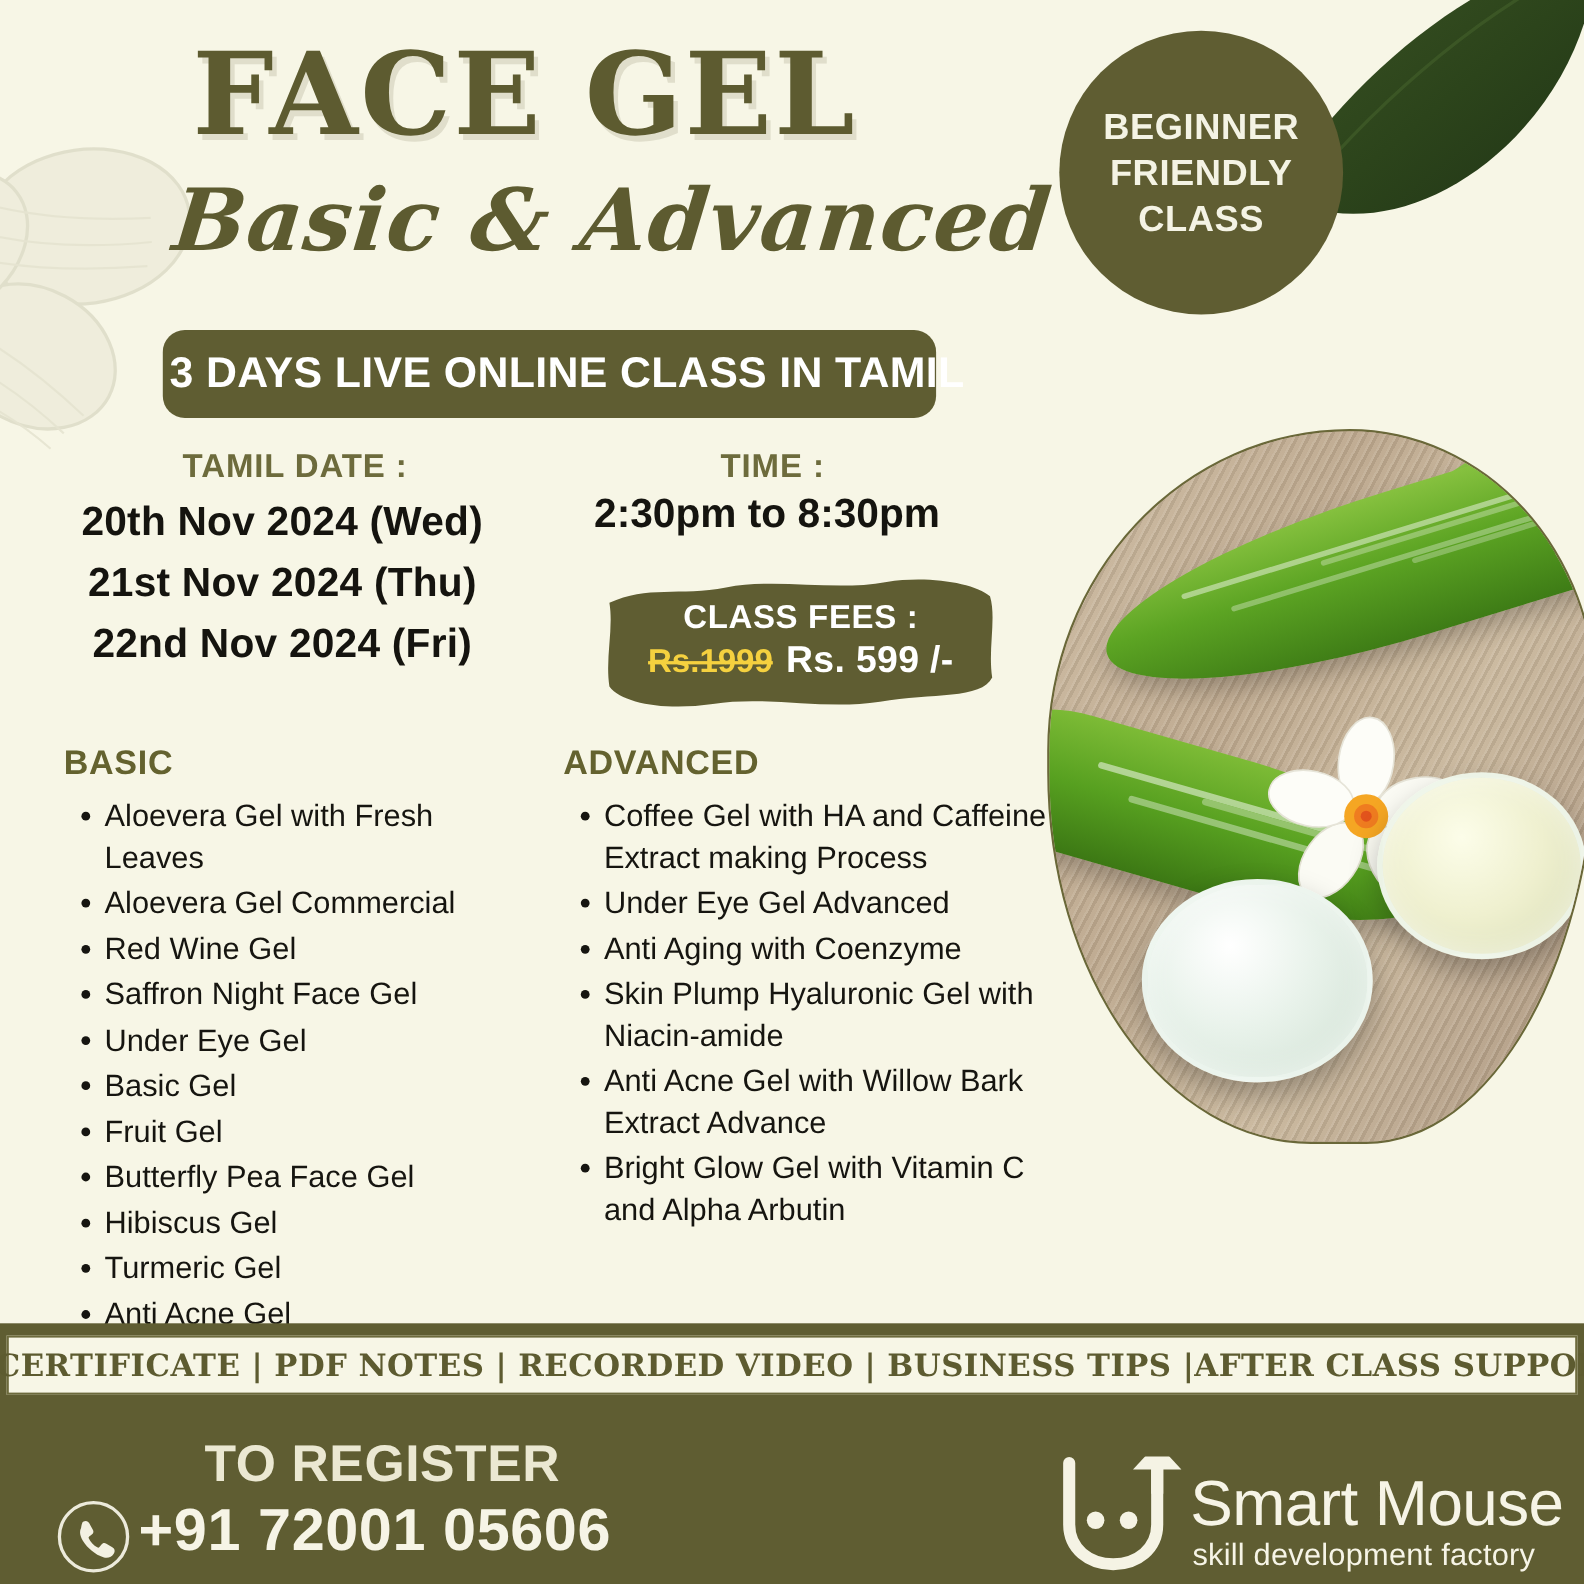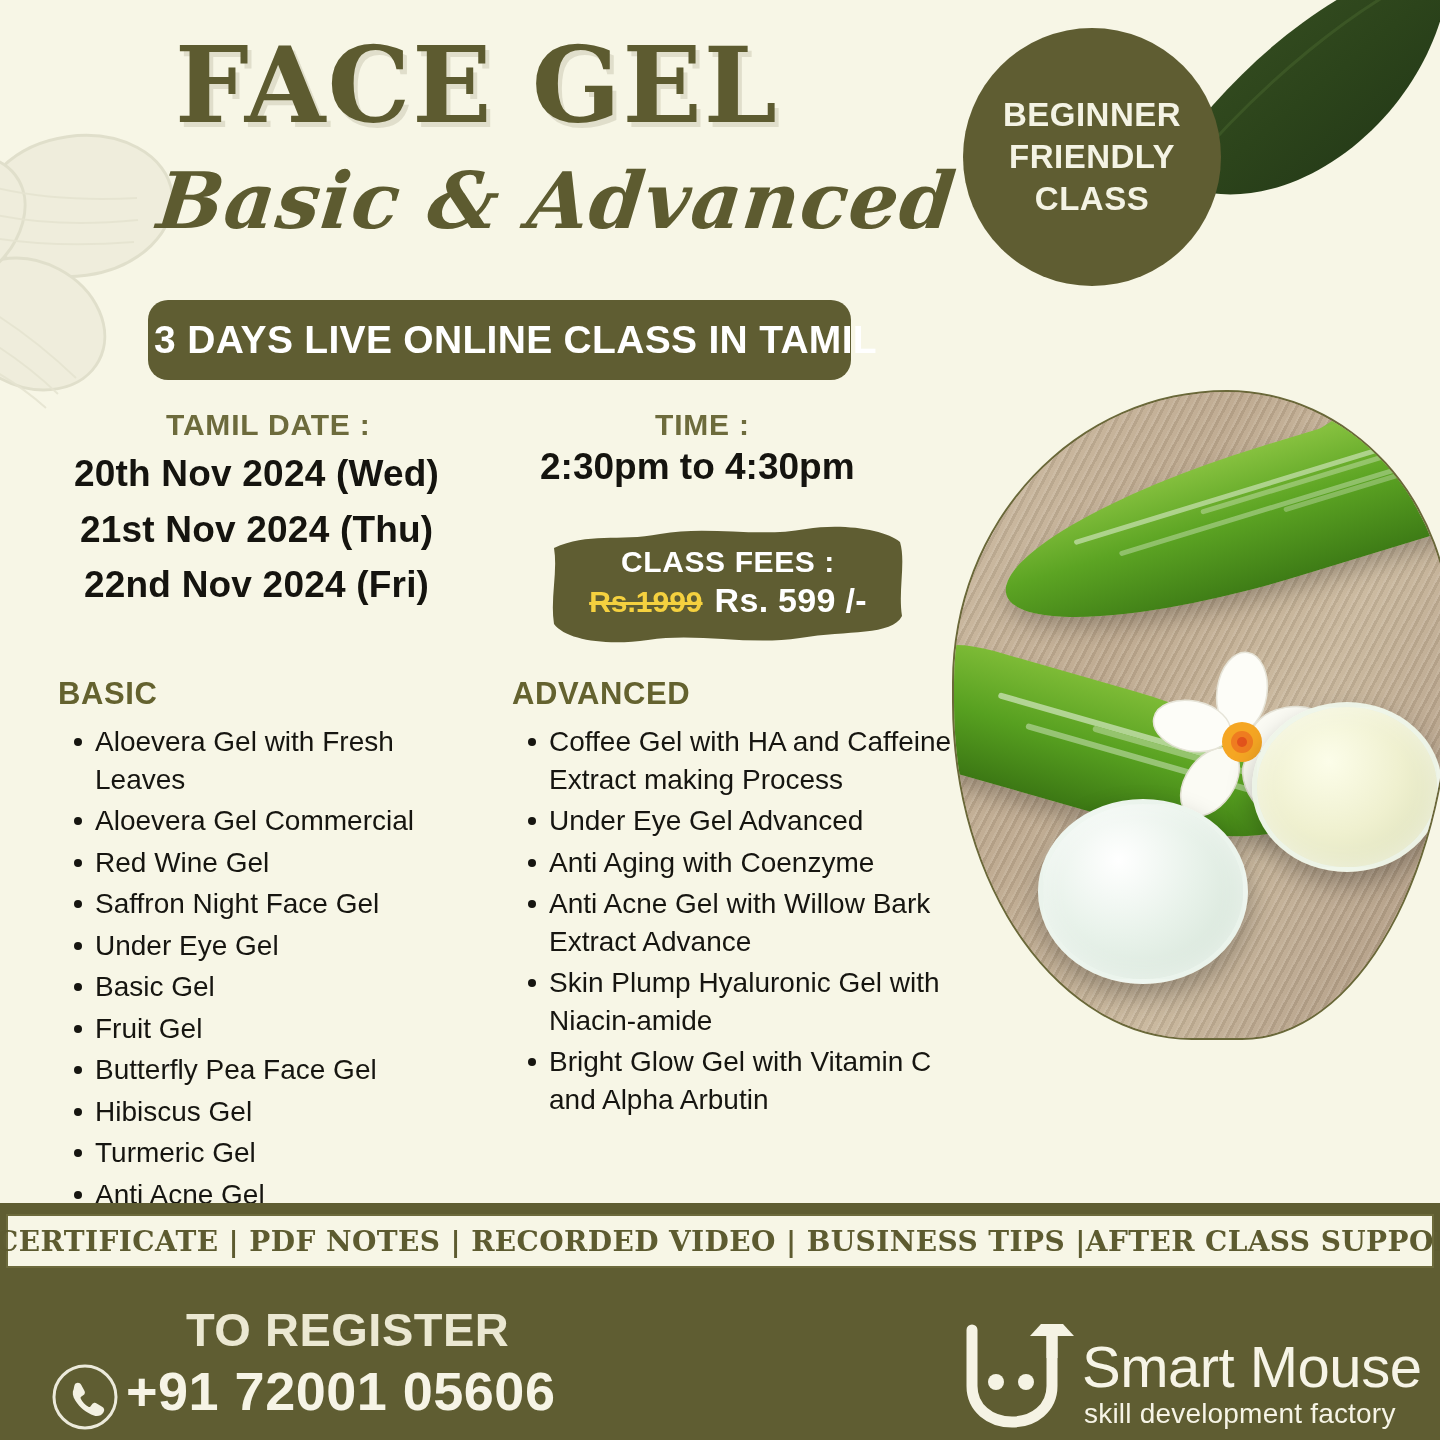--- a/index.html
+++ b/index.html
@@ -503,21 +503,21 @@
 
   <div class="label-date">TAMIL DATE :</div>
   <div class="label-time">TIME :</div>
 
   <div class="dates">
     <div class="d">20th Nov 2024 (Wed)</div>
     <div class="d">21st Nov 2024 (Thu)</div>
     <div class="d">22nd Nov 2024 (Fri)</div>
   </div>
 
-  <div class="timeval">2:30pm to 4:30pm</div>
+  <div class="timeval">2:30pm to 8:30pm</div>
 
   <div class="fees-brush">
     <svg viewBox="0 0 360 125" preserveAspectRatio="none">
       <path d="M6 28 C40 12 70 22 112 14 C160 5 210 18 258 9 C296 3 338 10 352 22
                C358 42 350 70 354 96 C344 116 300 110 252 118 C200 126 150 112 100 120
                C58 126 18 120 6 104 C2 78 10 52 6 28 Z" fill="#5f5d32"></path>
     </svg>
     <div class="fees-inner">
       <div class="fees-title">CLASS FEES :</div>
       <div class="fees-row">
@@ -544,22 +544,22 @@
       <li>Tan Removal Gel</li>
     </ul>
   </div>
 
   <div class="col-adv">
     <div class="col-head">ADVANCED</div>
     <ul class="gel-list">
       <li>Coffee Gel with HA and Caffeine Extract making Process</li>
       <li>Under Eye Gel Advanced</li>
       <li>Anti Aging with Coenzyme</li>
+      <li>Skin Plump Hyaluronic Gel with Niacin-amide</li>
       <li>Anti Acne Gel with Willow Bark Extract Advance</li>
-      <li>Skin Plump Hyaluronic Gel with Niacin-amide</li>
       <li>Bright Glow Gel with Vitamin C and Alpha Arbutin</li>
     </ul>
   </div>
 
   <div class="photo-blob">
     <div class="wood"></div>
     <div class="aloe2"></div>
     <div class="aloe1"></div>
     <div class="aloe3"></div>
     <svg class="plumeria" viewBox="0 0 180 180">

